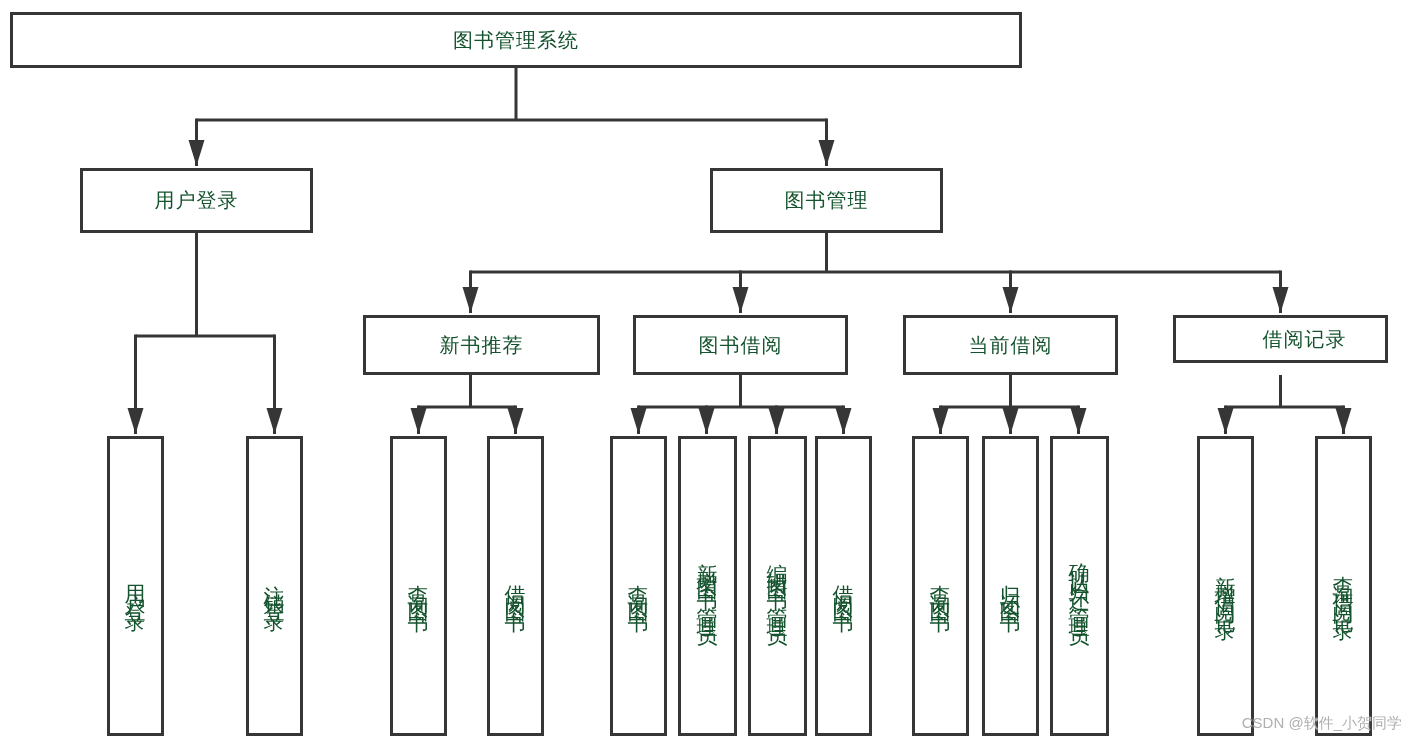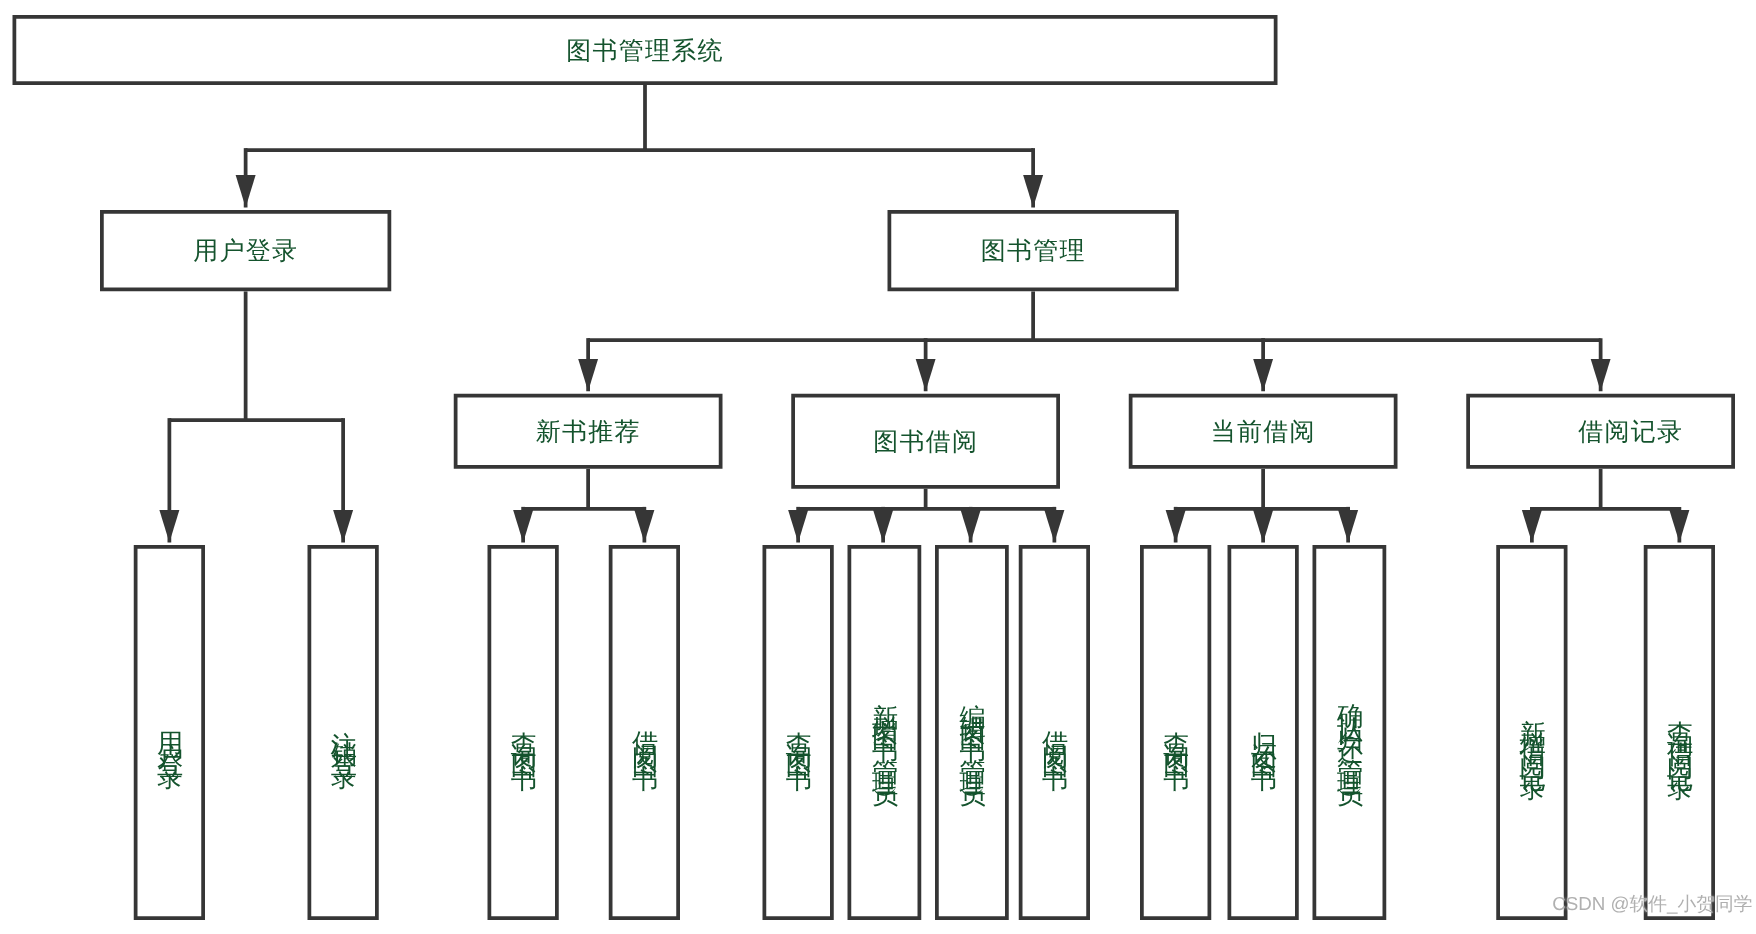--- a/index.html
+++ b/index.html
@@ -108,30 +108,30 @@
     <span>图书管理系统</span>
   </div>
 
   <div class="node hlabel" style="left:80px; top:168px; width:233px; height:65px;">
     <span>用户登录</span>
   </div>
   <div class="node hlabel" style="left:710px; top:168px; width:233px; height:65px;">
     <span>图书管理</span>
   </div>
 
-  <div class="node hlabel" style="left:363px; top:315px; width:215px; height:60px;">
+  <div class="node hlabel" style="left:363px; top:315px; width:237px; height:60px;">
     <span>新书推荐</span>
   </div>
-  <div class="node hlabel" style="left:633px; top:315px; width:215px; height:76px;">
+  <div class="node hlabel" style="left:633px; top:315px; width:215px; height:60px;">
     <span>图书借阅</span>
   </div>
   <div class="node hlabel" style="left:903px; top:315px; width:215px; height:60px;">
     <span>当前借阅</span>
   </div>
-  <div class="node hlabel" style="left:1173px; top:315px; width:215px; height:60px;padding-left:48px;">
+  <div class="node hlabel" style="left:1173px; top:315px; width:215px; height:48px;padding-left:48px;">
     <span>借阅记录</span>
   </div>
 
   <div class="node leaf" style="left:107px; top:436px; width:57px; height:300px;">
     <span>用户登录</span>
   </div>
   <div class="node leaf" style="left:246px; top:436px; width:57px; height:300px;">
     <span>注销登录</span>
   </div>
   <div class="node leaf" style="left:390px; top:436px; width:57px; height:300px;">

